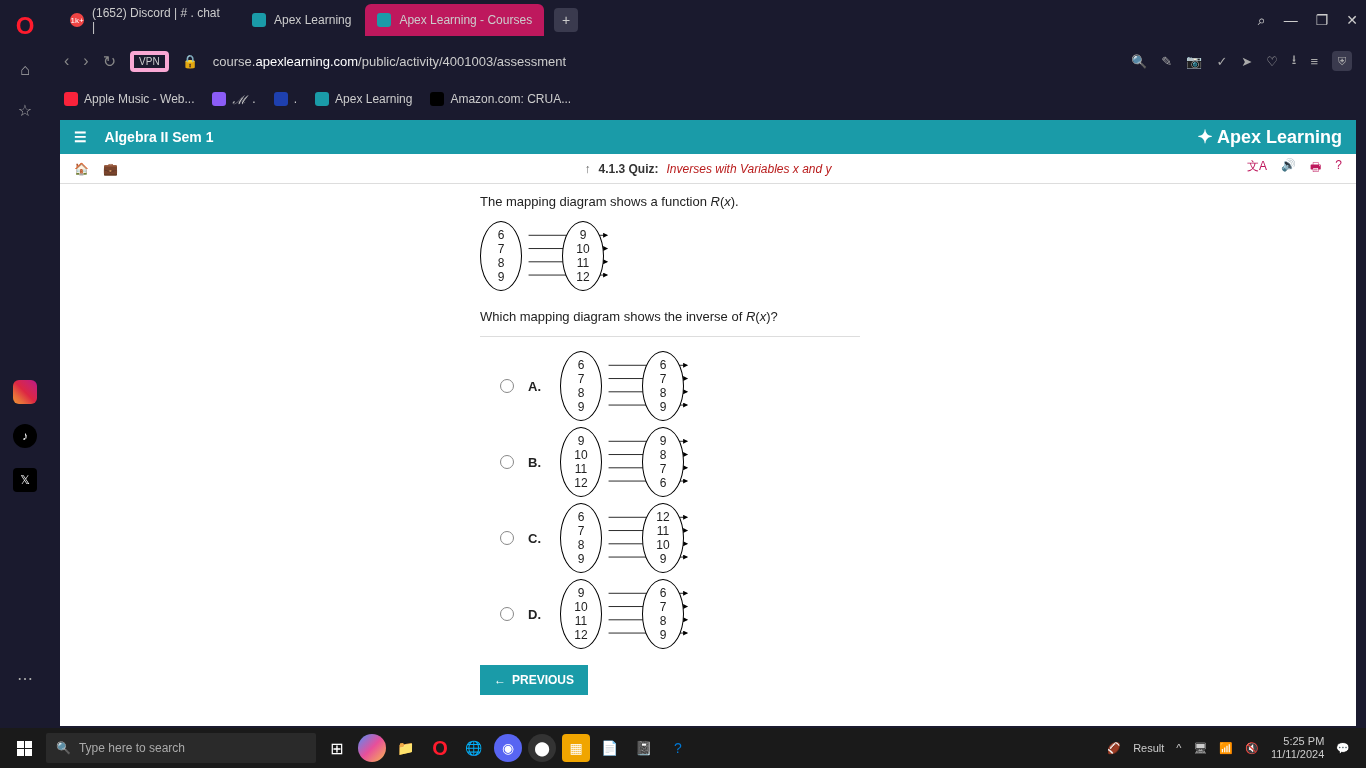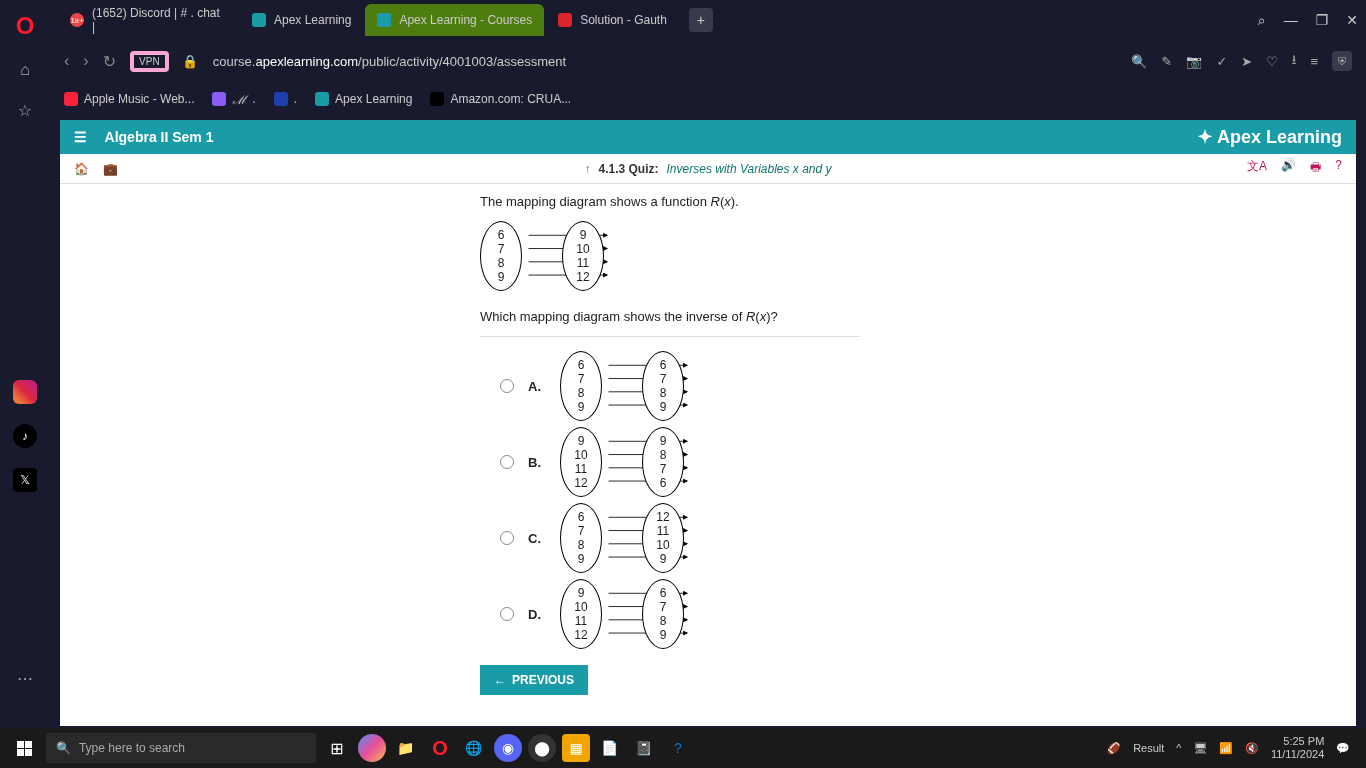--- a/index.html
+++ b/index.html
@@ -10,21 +10,21 @@
 .opera-logo { color: #ff1b2d; font-size: 24px; font-weight: bold; }
 .opera-sb-icon { width: 20px; height: 20px; color: #aaa; display:flex; align-items:center; justify-content:center; cursor:pointer; }
 .opera-sb-icon.ig { background: linear-gradient(45deg,#f09433,#e6683c,#dc2743,#cc2366,#bc1888); border-radius:6px; width:24px; height:24px; margin-top:240px;}
 .opera-sb-icon.tt { background:#000; border-radius:50%; width:24px; height:24px; color:#fff; font-size:12px;}
 .opera-sb-icon.x { background:#000; border-radius:4px; width:24px; height:24px; color:#fff; font-size:12px;}
 .opera-more { position:absolute; bottom:40px; color:#aaa; }
 
 
 .tab-bar { position: absolute; left: 50px; top: 0; right: 0; height: 40px; background: #1a1a2e; display: flex; align-items: center; padding-left: 8px; }
 .tab { height: 32px; padding: 0 12px; display: flex; align-items: center; gap: 8px; font-size: 12px; color: #ccc; border-radius: 6px 6px 0 0; margin-right: 2px; max-width:180px; cursor:pointer;}
-.tab.active { background: #4d7c0f; }
+.tab.active { background: #be185d; }
 .tab-icon { width:14px; height:14px; border-radius:3px; flex-shrink:0; }
 .tab-icon.apex{ background:#1a9ba8; }
 .tab-icon.gauth{ background:#d9232d; }
 .tab-icon.badge{ background:#ef4444; border-radius:50%; font-size:8px; color:#fff; display:flex; align-items:center; justify-content:center;}
 .newtab { width:24px; height:24px; border-radius:4px; background:#3a3a4e; color:#ccc; display:flex; align-items:center; justify-content:center; margin-left:8px; cursor:pointer; font-size:14px;}
 .win-controls { position:absolute; right:8px; top:0; height:40px; display:flex; align-items:center; gap:18px; color:#ccc; }
 .win-controls span { cursor:pointer; font-size:14px;}
 
 
 .addr-bar { position:absolute; left:50px; top:40px; right:0; height:42px; background:#1a1a2e; display:flex; align-items:center; padding:0 14px; gap:14px; color:#ccc; font-size:13px; }
@@ -48,21 +48,21 @@
 
 
 .content { position:absolute; left:60px; top:120px; right:10px; bottom:42px; background:#fff; overflow:hidden; }
 .apex-header { height:34px; background:#1a9ba8; display:flex; align-items:center; padding:0 14px; color:#fff; font-size:14px; font-weight:600; }
 .apex-header .menu { margin-right:18px; }
 .apex-brand { margin-left:auto; font-size:18px; font-weight:600; }
 .apex-toolbar { height:30px; border-bottom:1px solid #ddd; display:flex; align-items:center; padding:0 14px; gap:14px; color:#666; font-size:12px; }
 .apex-toolbar .center { margin-left:auto; margin-right:auto; display:flex; align-items:center; gap:8px; position:absolute; left:50%; transform:translateX(-50%);}
 .apex-toolbar .right { margin-left:auto; display:flex; gap:14px; color:#be185d;}
 .quiz-title { font-weight:600; color:#333; }
-.quiz-sub { color:#0f766e; font-style:italic; }
+.quiz-sub { color:#b91c1c; font-style:italic; }
 
 .quiz-body { padding:10px 0 0 420px; font-size:13px; color:#222; overflow-y:auto; height:calc(100% - 64px); position:relative;}
 .q-text { margin-bottom:12px; }
 .func { font-style:italic; }
 
 
 .mapping { display:flex; align-items:center; gap:40px; margin:8px 0 18px 0; position:relative; width:180px;}
 .oval { border:1px solid #000; border-radius:50%/50%; width:42px; padding:6px 0; display:flex; flex-direction:column; align-items:center; gap:0px; font-size:12px; background:#fff; position:relative; z-index:2;}
 .arrows { position:absolute; left:36px; right:36px; top:6px; bottom:6px; }
 .arrows svg { width:100%; height:100%; }
@@ -103,24 +103,20 @@
     <span class="tab-icon badge">1k+</span>
     <span>(1652) Discord | # . chat |</span>
   </div>
   <div class="tab">
     <span class="tab-icon apex"></span>
     <span>Apex Learning</span>
   </div>
   <div class="tab active">
     <span class="tab-icon apex"></span>
     <span>Apex Learning - Courses</span>
-  </div>
-  <div class="tab">
-    <span class="tab-icon gauth"></span>
-    <span>Solution - Gauth</span>
   </div>
   <div class="newtab">+</div>
   <div class="win-controls">
     <span>⌕</span>
     <span>—</span>
     <span>❐</span>
     <span>✕</span>
   </div>
 </div>
 

